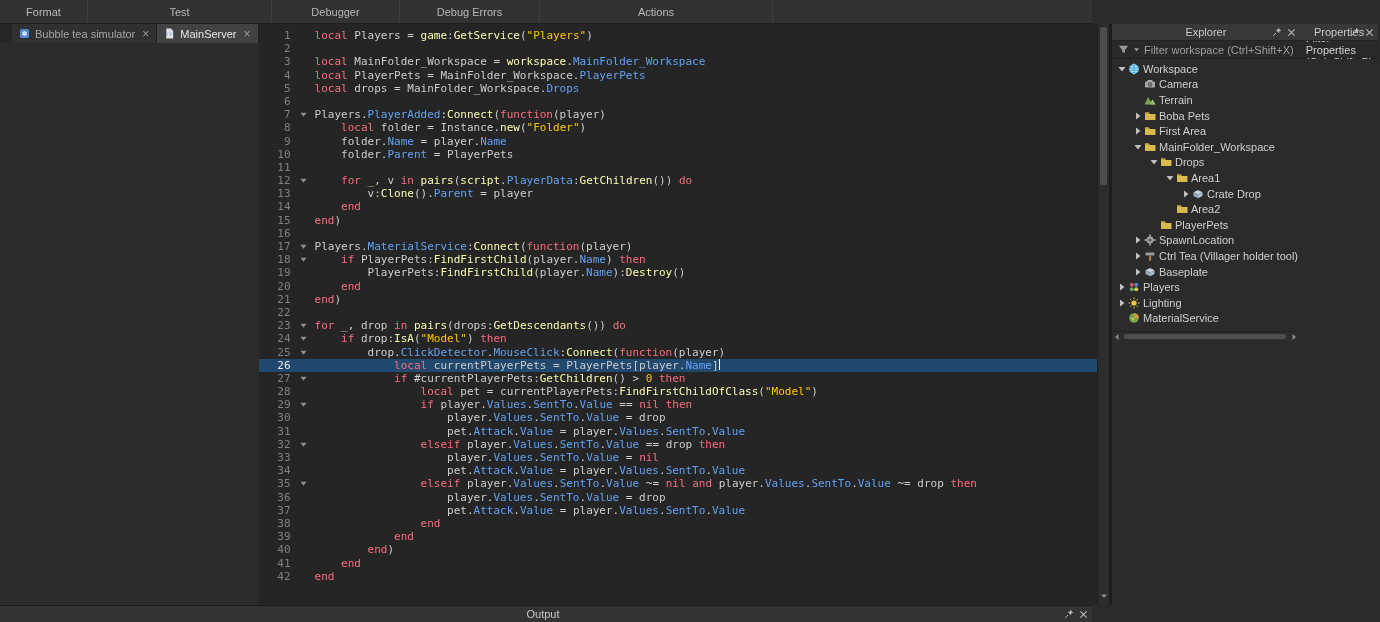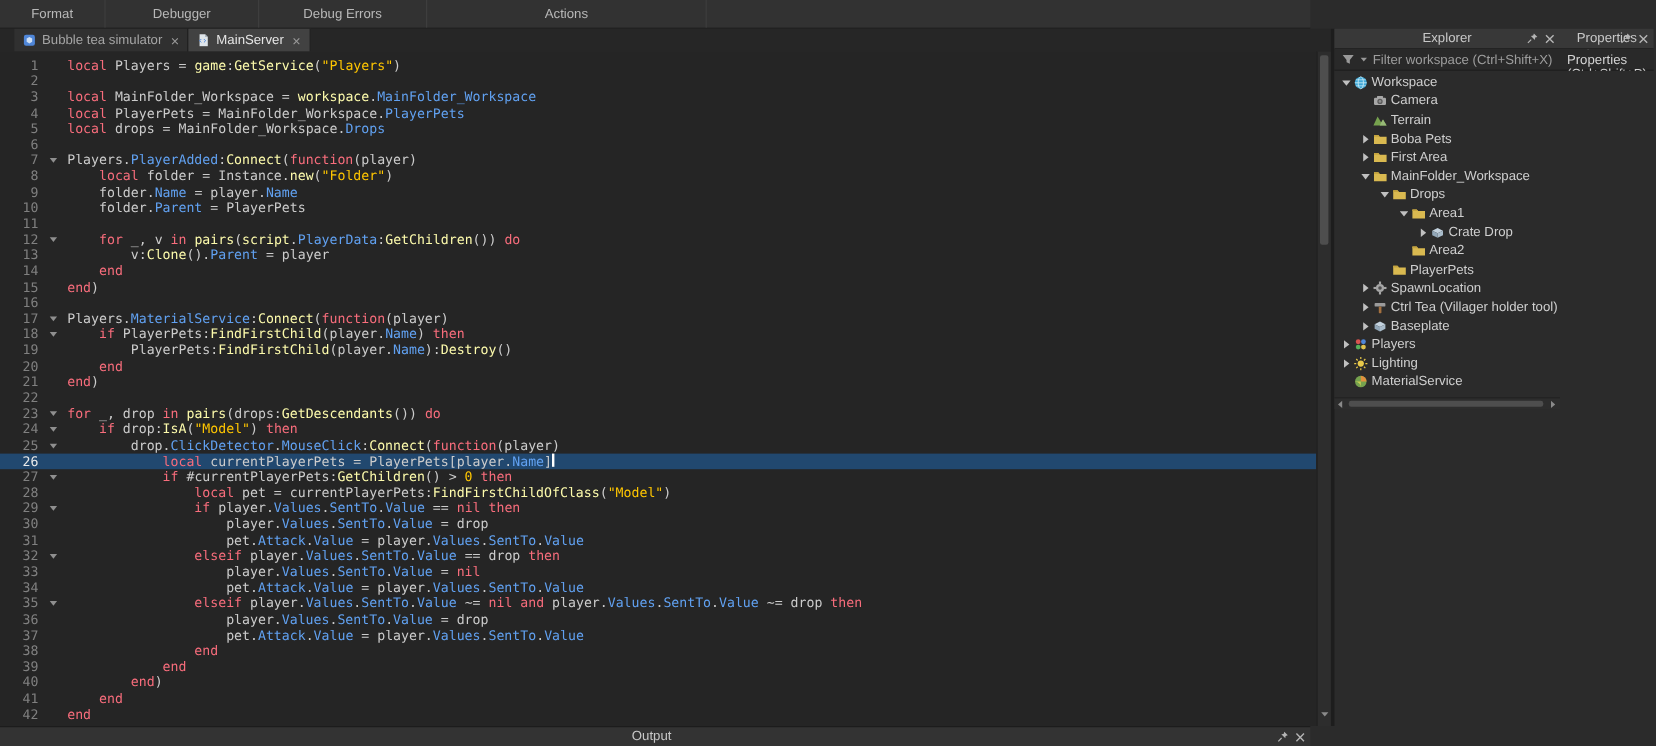--- a/index.html
+++ b/index.html
@@ -14,21 +14,21 @@
   #app { width:1092px; height:622px; display:flex; flex-direction:column; }
 
   
   #menubar { height:24px; background:#323232; border-bottom:1px solid #1f1f1f;
     display:flex; align-items:stretch; font-size:11px; color:#b8b8b8; flex-shrink:0; }
   .menu-item { display:flex; align-items:center; justify-content:center;
     border-right:1px solid #3e3e3e; cursor:default; }
 
   
   #main { flex:1; display:flex; min-height:0; }
-  #left { width:1112px; border-right:3px solid #1d1d1d; display:flex; flex-direction:column; flex-shrink:0; }
+  #left { width:1112px; border-right:3px solid #1d1d1d; display:flex; flex-direction:row; flex-shrink:0; }
 
   
   #tabbar { height:19px; background:#262626; display:flex; align-items:stretch;
     padding-left:12px; flex-shrink:0; }
   .doc-tab { display:flex; align-items:center; gap:5px; padding:0 7px; font-size:11px;
     color:#a5a5a5; background:#303030; border-right:1px solid #1f1f1f; cursor:default; }
   .doc-tab.active { background:#424242; color:#e5e5e5; }
   .tab-icon { display:flex; align-items:center; }
   .tab-close { color:#9a9a9a; font-size:12px; margin-left:2px; line-height:1; }
 
@@ -83,20 +83,21 @@
     position:relative; display:flex; align-items:center; font-size:11px; color:#c8c8c8; flex-shrink:0; }
   #output-title { position:absolute; left:543px; transform:translateX(-50%); }
 </style>
 </head>
 <body>
 
 <div id="app">
 
   <div id="menubar">
       <div class="menu-item" style="width: 88px;">Format</div>
+      <div class="menu-item" style="width: 184px;">Test</div>
       <div class="menu-item" style="width: 128px;">Debugger</div>
       <div class="menu-item" style="width: 140px;">Debug Errors</div>
       <div class="menu-item" style="width: 233px;">Actions</div>
     </div>
 
   <div id="main">
     <div id="left">
       <div id="tabbar">
           <div class="doc-tab">
             <span class="tab-icon">

